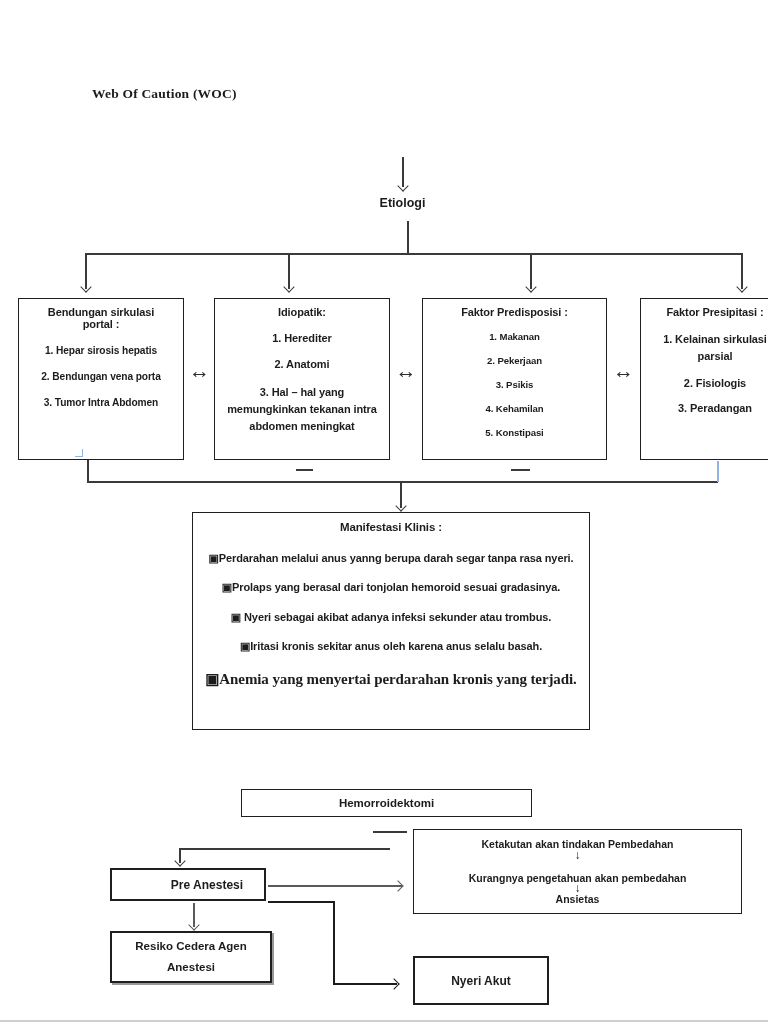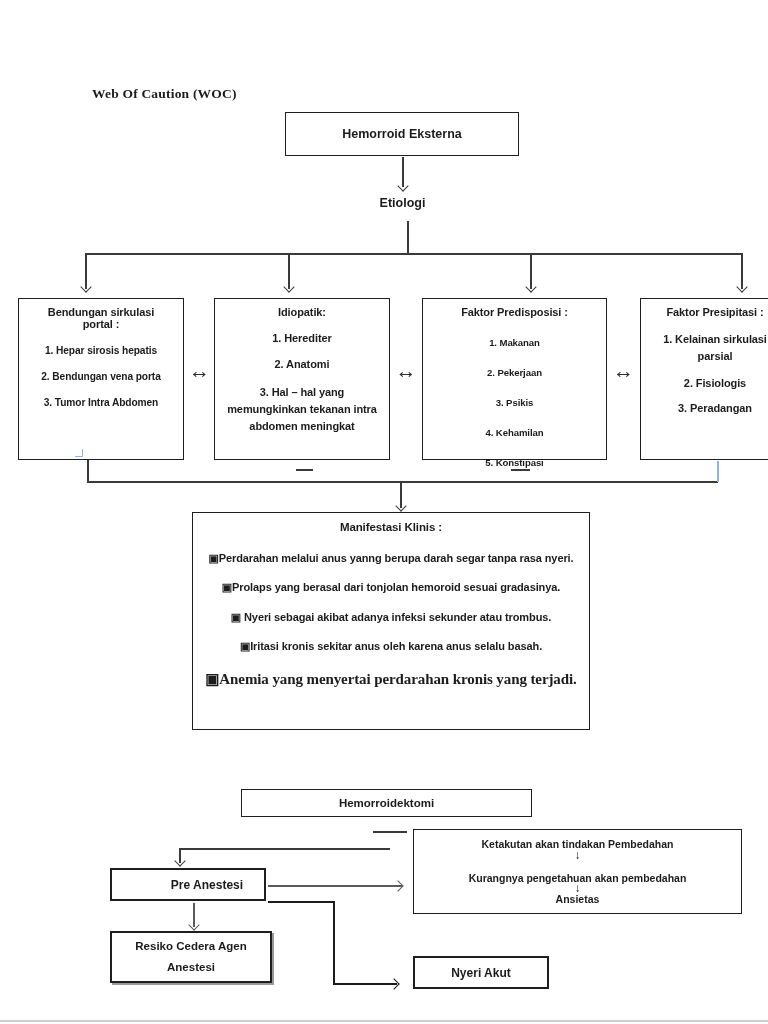--- a/index.html
+++ b/index.html
@@ -25,23 +25,20 @@
   .chev.blue-art{border-color:#8fb4e3;}
 </style>
 </head>
 <body>
 
 <div id="canvas">
 
   <div style="position:absolute;left:92px;top:86px;font-family:'Liberation Serif',serif;
               font-weight:bold;font-size:13.5px;letter-spacing:0.2px;">Web Of Caution (WOC)</div>
 
-  <div class="box center" style="left:285px;top:112px;width:234px;height:44px;">
-    <span class="bold" style="font-size:12.5px;">Hemorroid Eksterna</span>
-  </div>
 
   <div class="vline" style="left:402px;top:157px;height:30px;"></div>
   <div class="chev down" style="left:399px;top:182px;"></div>
 
   <div style="position:absolute;left:340px;top:196px;width:125px;text-align:center;
               font-weight:bold;font-size:12.5px;">Etiologi</div>
 
   <div class="vline" style="left:407px;top:221px;height:32px;"></div>
   <div class="hline" style="left:85px;top:253px;width:657px;"></div>
   <div class="vline" style="left:85px;top:253px;height:36px;"></div>
@@ -60,21 +57,21 @@
     <div class="item-line">3. Tumor Intra Abdomen</div>
   </div>
 
   <div class="box col" style="left:214px;top:298px;width:176px;height:162px;padding:7px 5px;gap:14px;">
     <div class="title-line">Idiopatik:</div>
     <div class="title-line">1. Herediter</div>
     <div class="title-line">2. Anatomi</div>
     <div class="title-line" style="line-height:1.55;">3. Hal – hal yang memungkinkan tekanan intra abdomen meningkat</div>
   </div>
 
-  <div class="box col" style="left:422px;top:298px;width:185px;height:162px;padding:7px 5px;gap:19px;">
+  <div class="box col" style="left:422px;top:298px;width:185px;height:162px;padding:7px 5px;gap:13px;">
     <div class="title-line">Faktor Predisposisi :</div>
     <div class="item-line" style="font-size:9.6px;">1. Makanan</div>
     <div class="item-line" style="font-size:9.6px;">2. Pekerjaan</div>
     <div class="item-line" style="font-size:9.6px;">3. Psikis</div>
     <div class="item-line" style="font-size:9.6px;">4. Kehamilan</div>
     <div class="item-line" style="font-size:9.6px;">5. Konstipasi</div>
   </div>
 
   <div class="box col" style="left:640px;top:298px;width:150px;height:162px;padding:7px 4px;gap:13px;">
     <div class="title-line">Faktor Presipitasi :</div>
@@ -135,19 +132,19 @@
 
   <div class="box center" style="left:110px;top:931px;width:162px;height:52px;border-width:2.5px;box-shadow:2px 2px 0 #9a9a9a;">
     <span class="bold" style="font-size:11.5px;line-height:1.8;width:130px;">Resiko Cedera Agen Anestesi</span>
   </div>
 
   <div class="hline" style="left:268px;top:901px;width:65px;background:#1c1c1c;"></div>
   <div class="vline" style="left:333px;top:901px;height:82px;background:#1c1c1c;"></div>
   <div class="hline" style="left:333px;top:983px;width:64px;background:#1c1c1c;"></div>
   <div class="chev right" style="left:390px;top:979.5px;border-color:#1c1c1c;"></div>
 
-  <div class="box center" style="left:413px;top:956px;width:136px;height:33px;border-width:2px;">
+  <div class="box center" style="left:413px;top:956px;width:136px;height:49px;border-width:2px;">
     <span class="bold" style="font-size:12px;">Nyeri Akut</span>
   </div>
 
   <div style="position:absolute;left:0;top:1020px;width:768px;height:2px;background:#cfcfcf;"></div>
 
 </div>
 
 </body></html>

